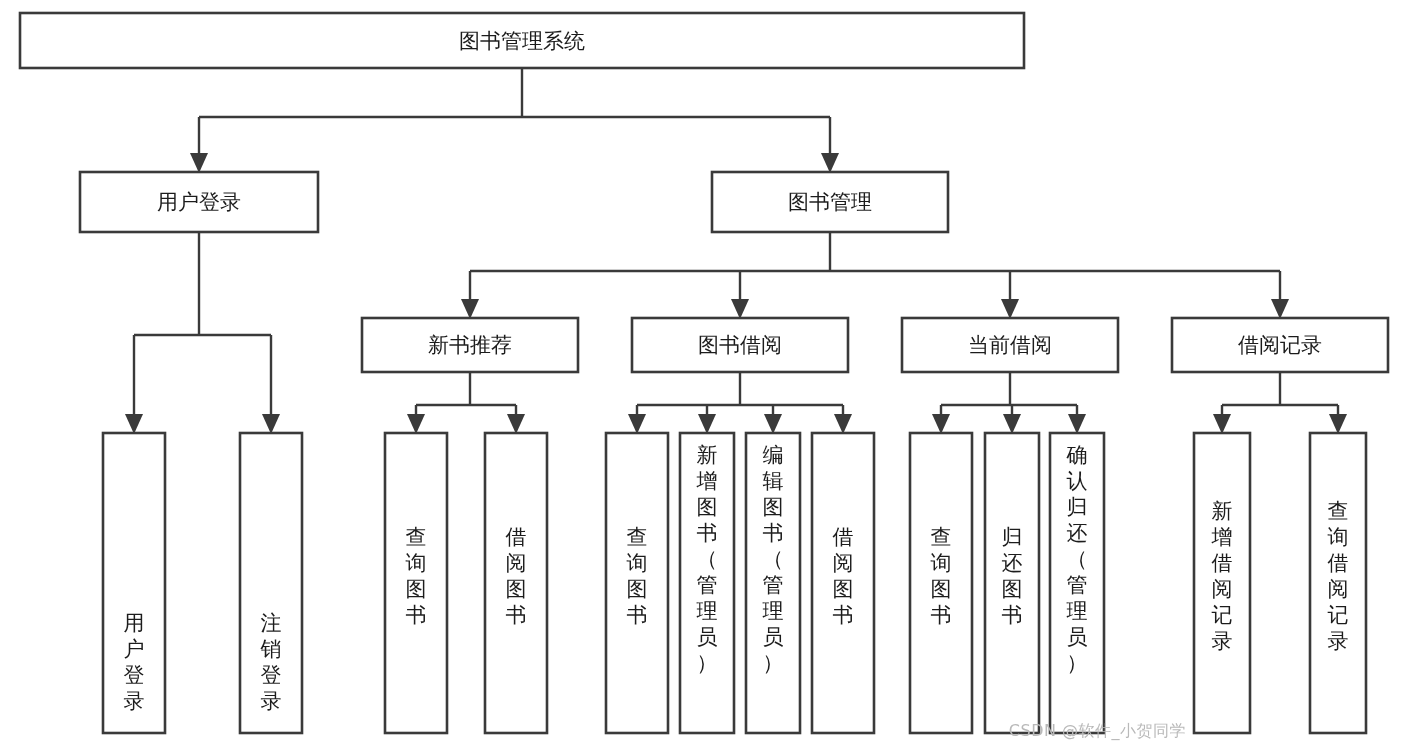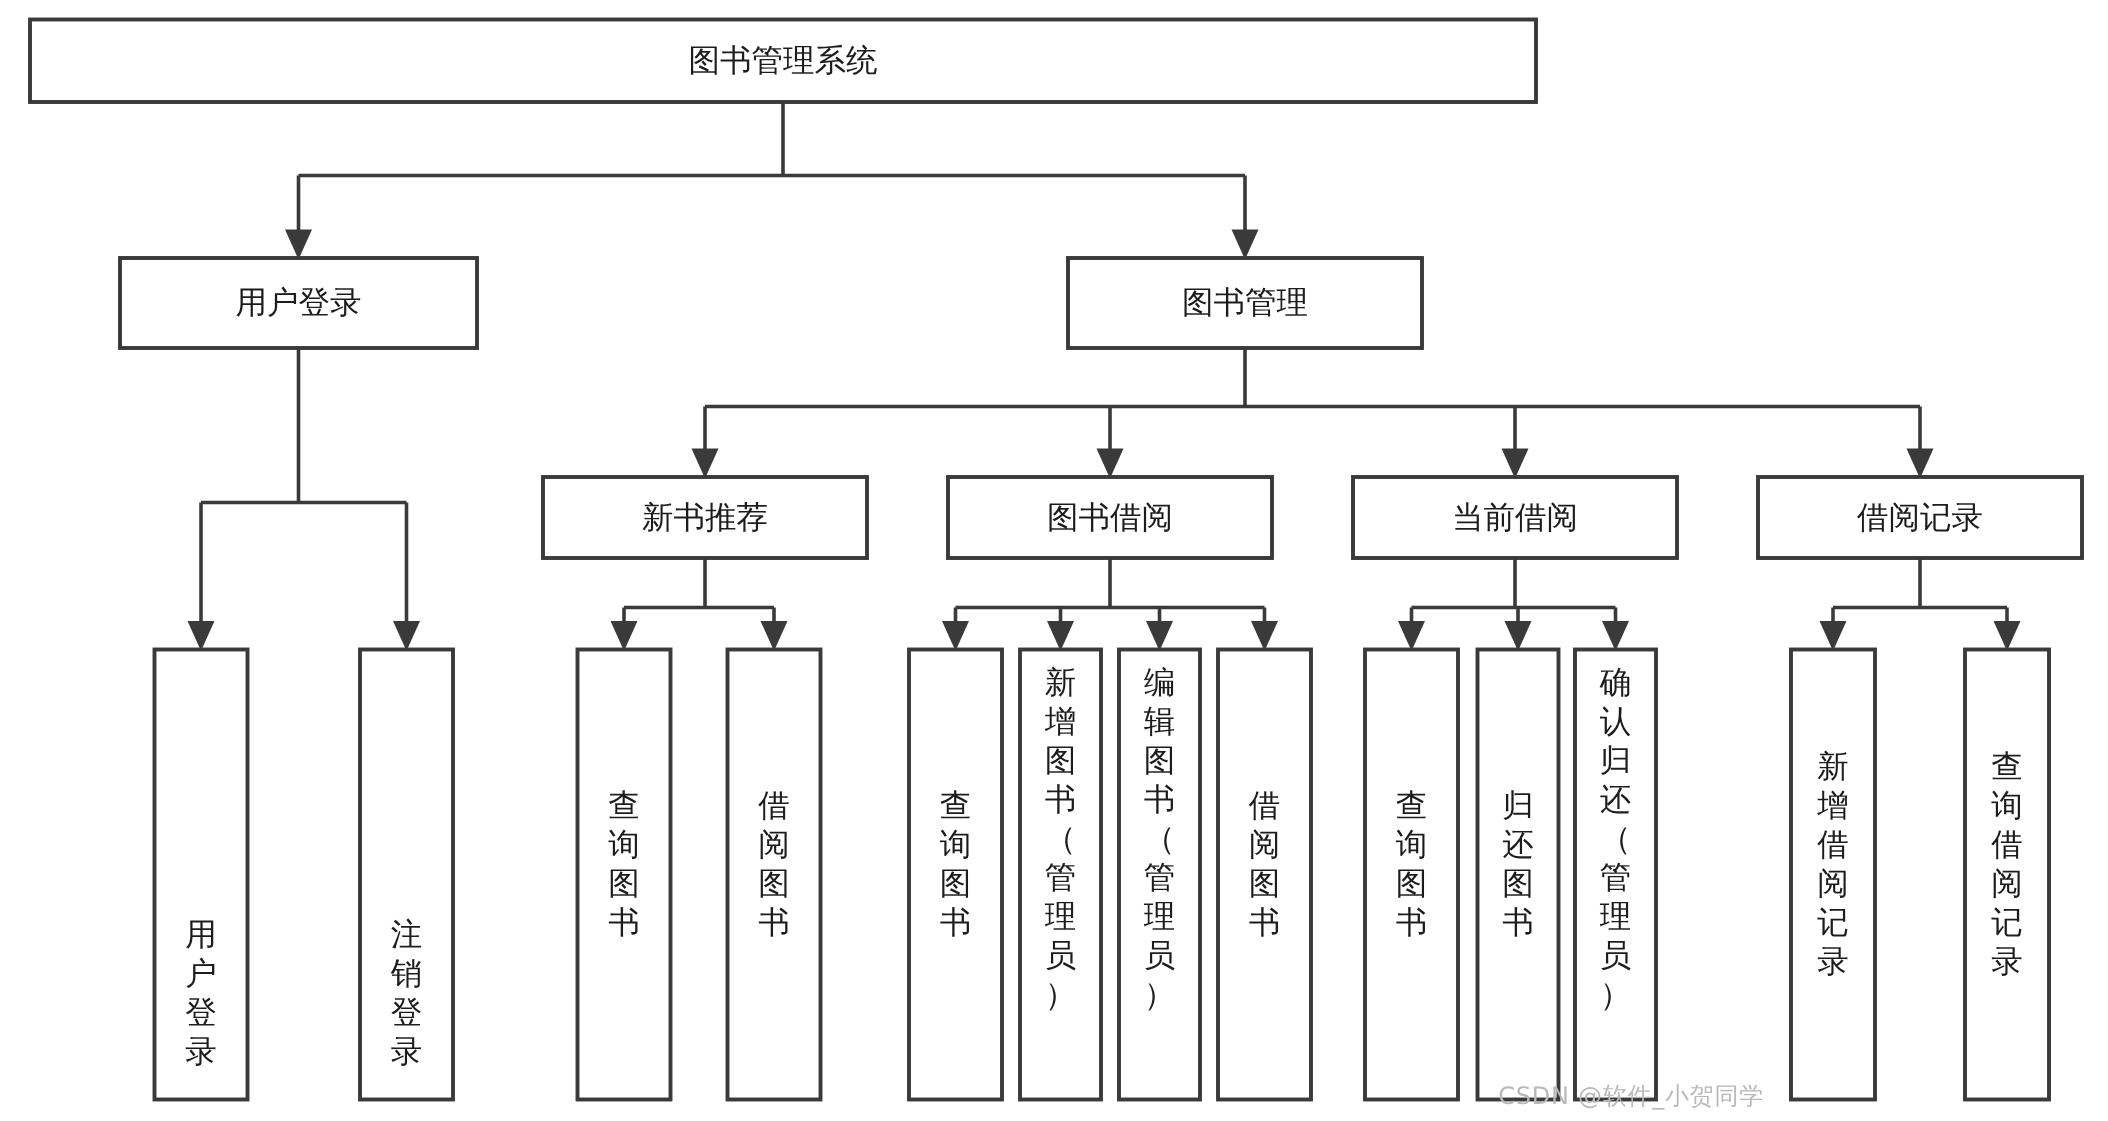--- a/index.html
+++ b/index.html
@@ -51,21 +51,21 @@
     dominant-baseline: middle;
   }
   .node-label-v {
     font-family: "DejaVu Sans", "Liberation Sans", sans-serif;
     font-size: 21px;
     fill: #1c1c1c;
     text-anchor: middle;
   }
   .watermark {
     position: absolute;
-    right: 10px;
+    right: 0;
     bottom: 5px;
     font-family: "DejaVu Sans", "Liberation Sans", sans-serif;
     font-size: 16px;
     color: #b9b9b9;
     letter-spacing: 0.5px;
     white-space: nowrap;
     user-select: none;
   }
 </style>
 </head>

